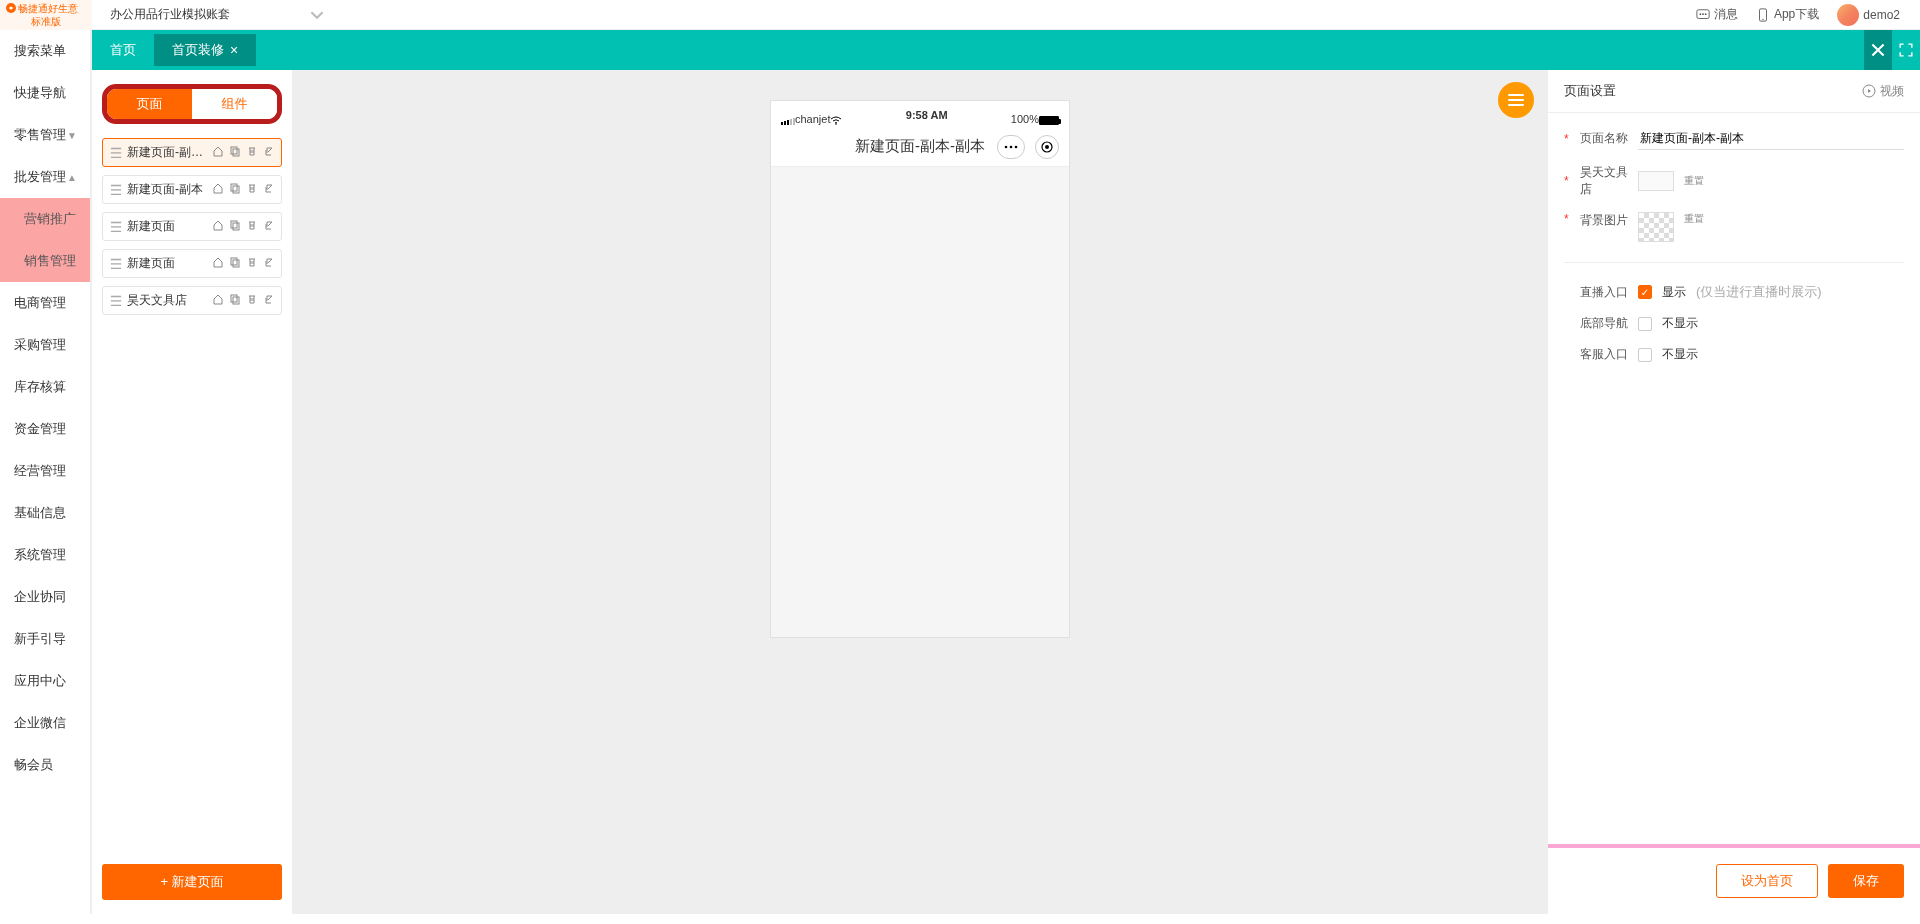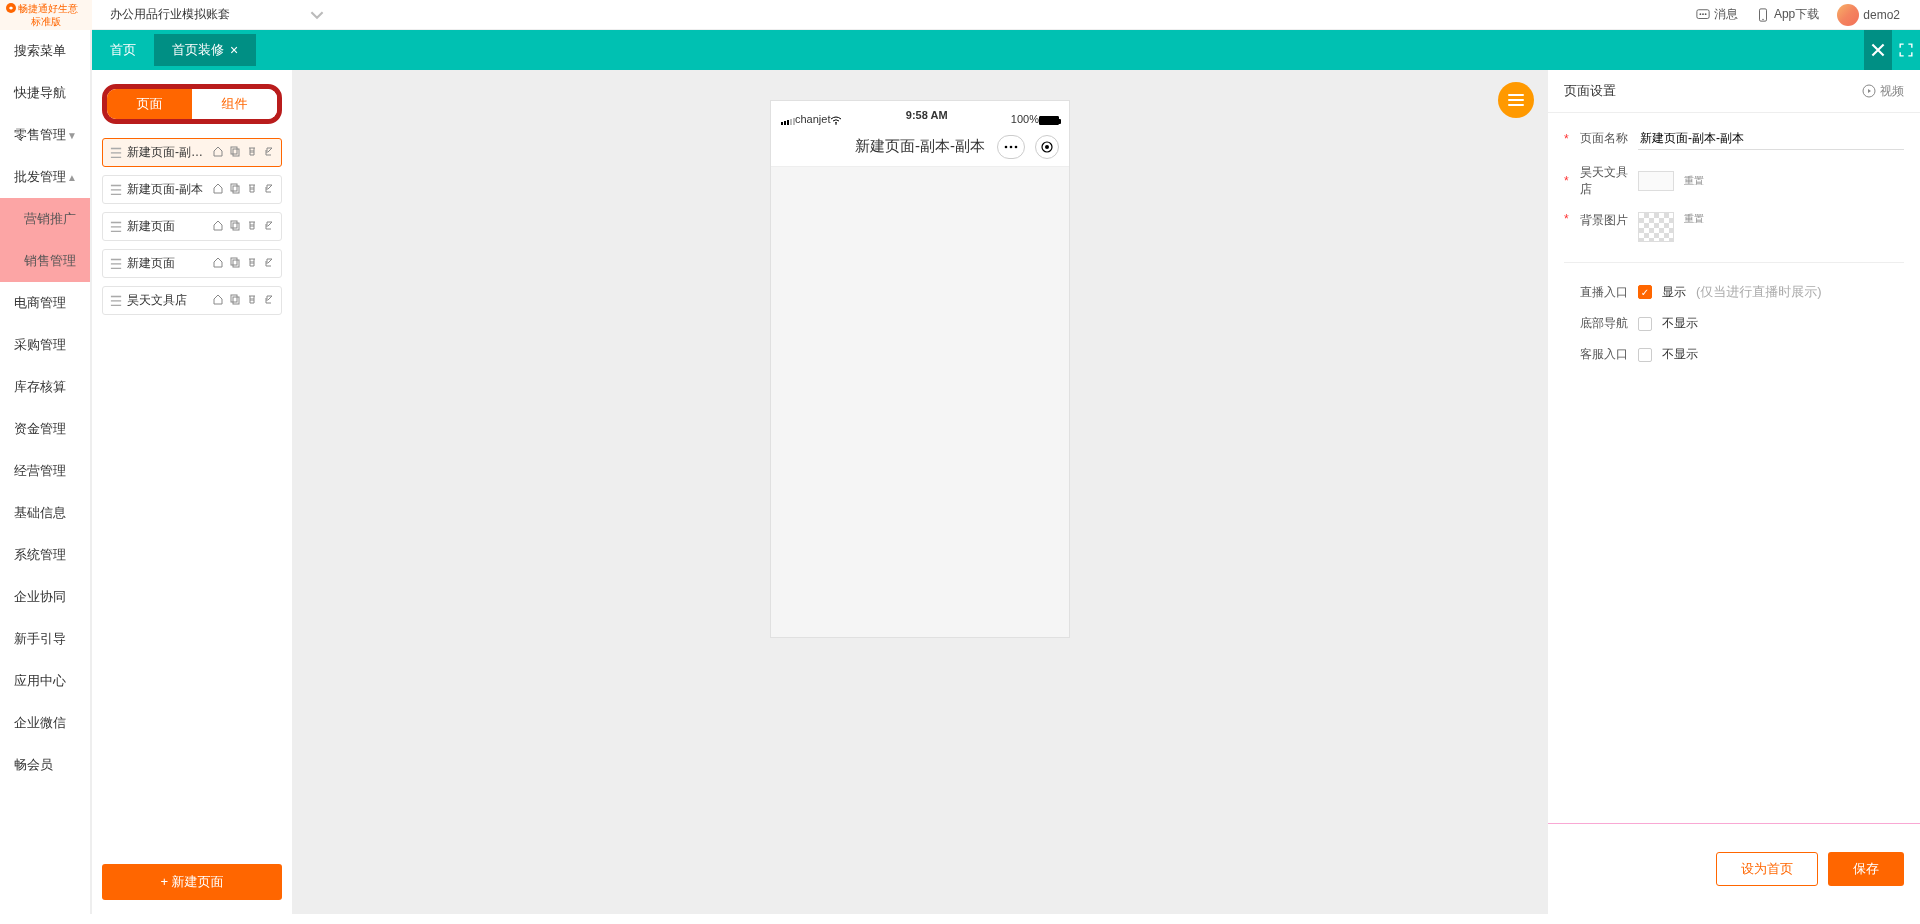--- a/index.html
+++ b/index.html
@@ -67,21 +67,21 @@
 .req { color: #f33; width: 6px; }
 .form-label { width: 48px; color: #555; flex-shrink: 0; font-size: 12px; }
 .text-input { flex: 1; border: none; border-bottom: 1px solid #ddd; padding: 4px 2px; font-size: 12px; outline: none; }
 .swatch { width: 36px; height: 20px; border: 1px solid #ddd; background: #fafafa; }
 .swatch.checker{background:repeating-conic-gradient(#ddd 0% 25%,#fff 0% 50%) 0 0/10px 10px;width:36px;height:30px;}
 .reset-link { color: #888; cursor: pointer; font-size: 10px; }
 .chk { width: 14px; height: 14px; border: 1px solid #ccc; border-radius: 2px; display: inline-flex; align-items: center; justify-content: center; cursor: pointer; }
 .chk.checked { background: #f60; border-color: #f60; color: #fff; font-size: 10px; }
 .hint { color: #aaa; font-size: 13px; }
 .divider{height:1px;background:#eee;margin:6px 0;}
-.footer { margin-top: auto; display: flex; align-items: center; justify-content: flex-end; gap: 10px; padding: 28px 16px; border-top: 1px solid #f9a8d4; }
+.footer { margin-top: auto; display: flex; align-items: center; justify-content: flex-end; gap: 10px; padding: 16px 16px; border-top: 4px solid #f9a8d4; }
 .btn { padding: 7px 24px; border-radius: 3px; cursor: pointer; font-size: 13px; border: 1px solid transparent; }
 .btn.secondary { border-color: #f60; color: #f60; background: #fff; }
 .btn.primary { background: #f60; color: #fff; }
 .icon-svg{width:14px;height:14px;display:inline-block;}
 </style>
 </head>
 <body>
 
 <div class="topbar">
   <div class="logo-block">

